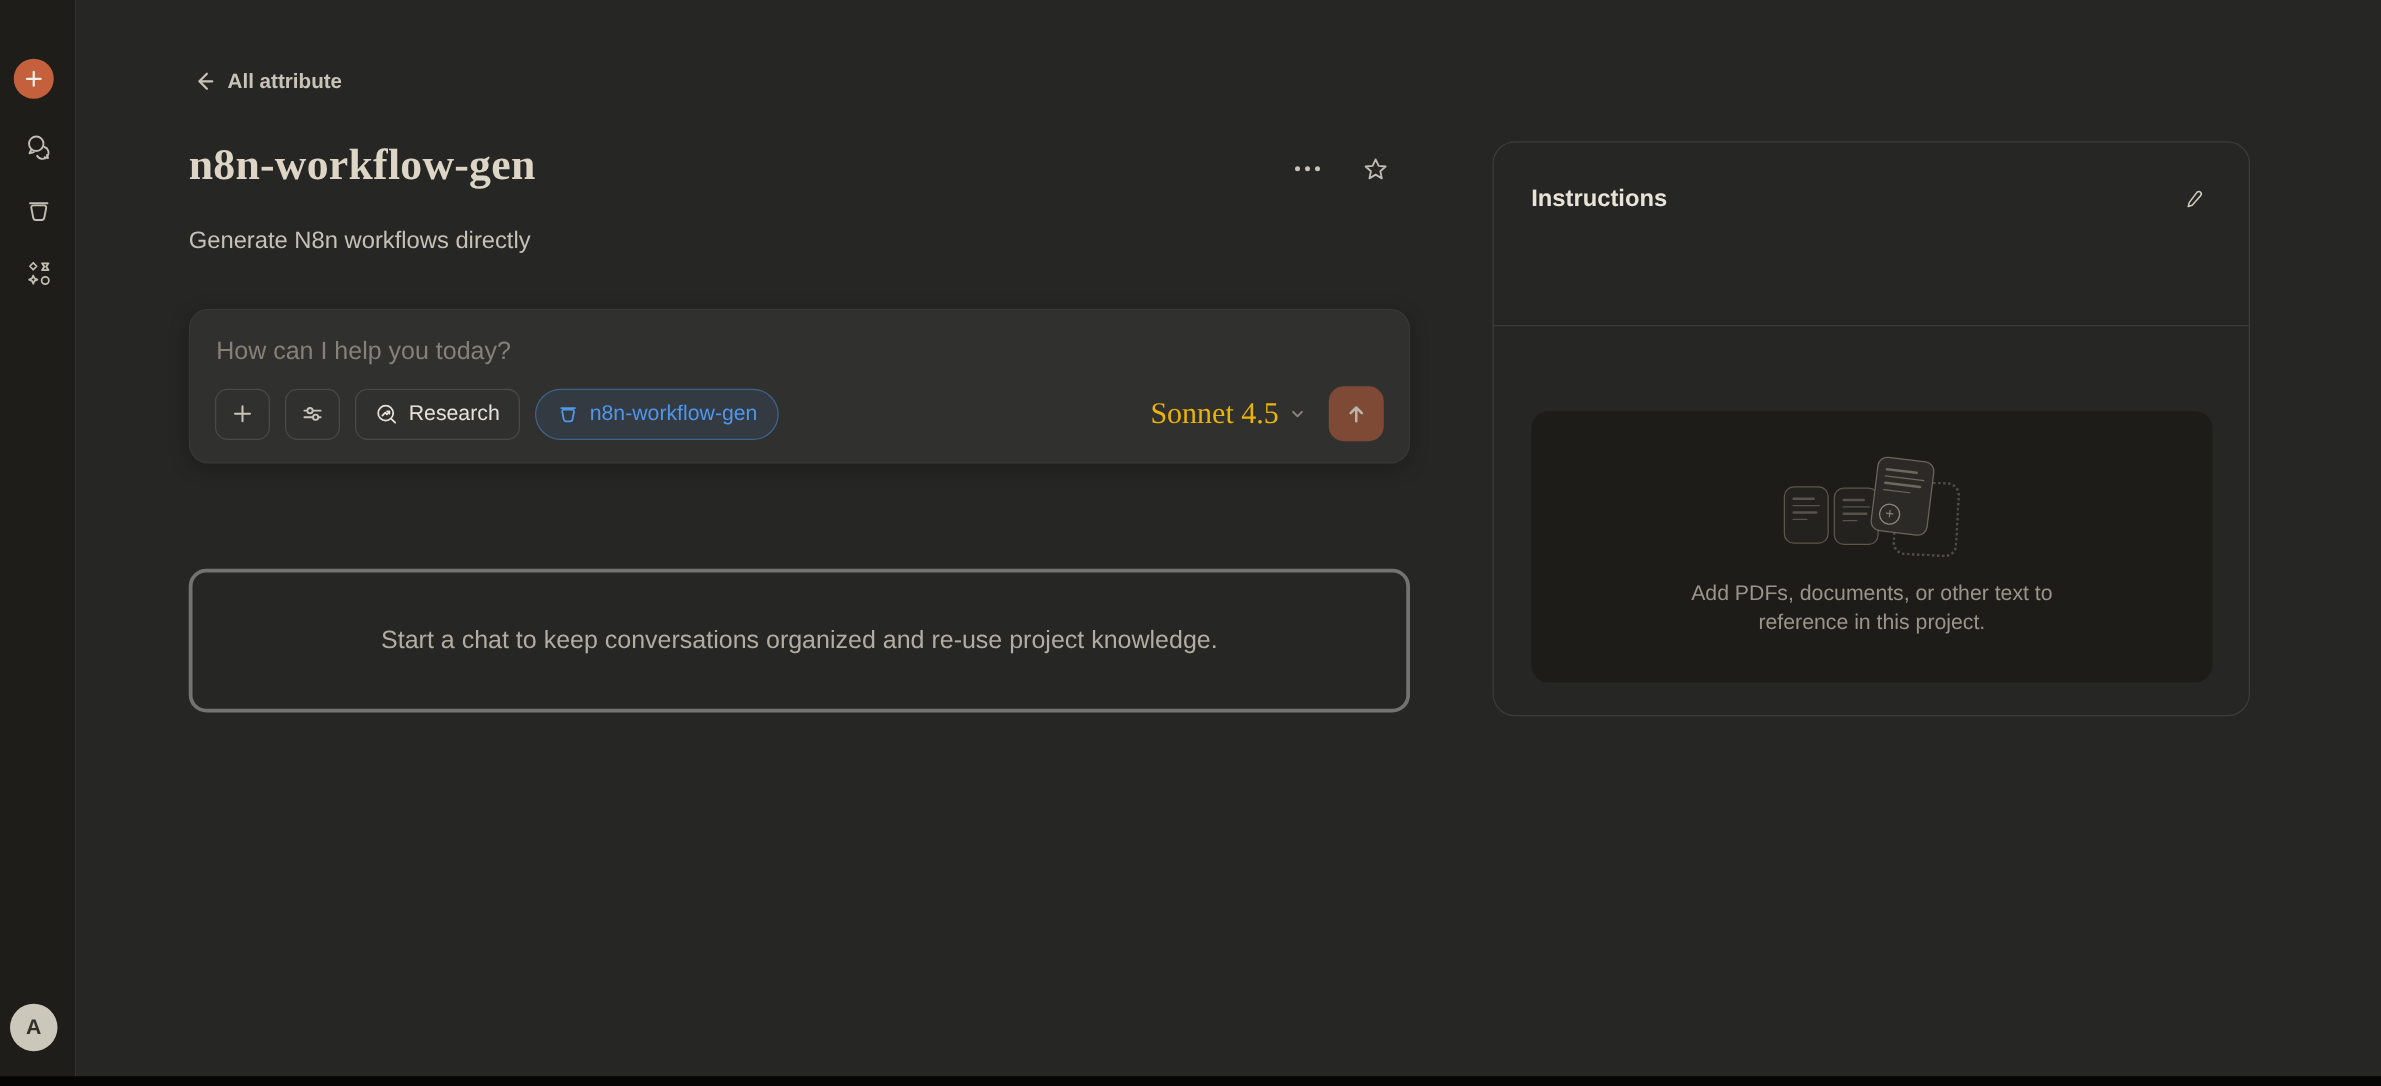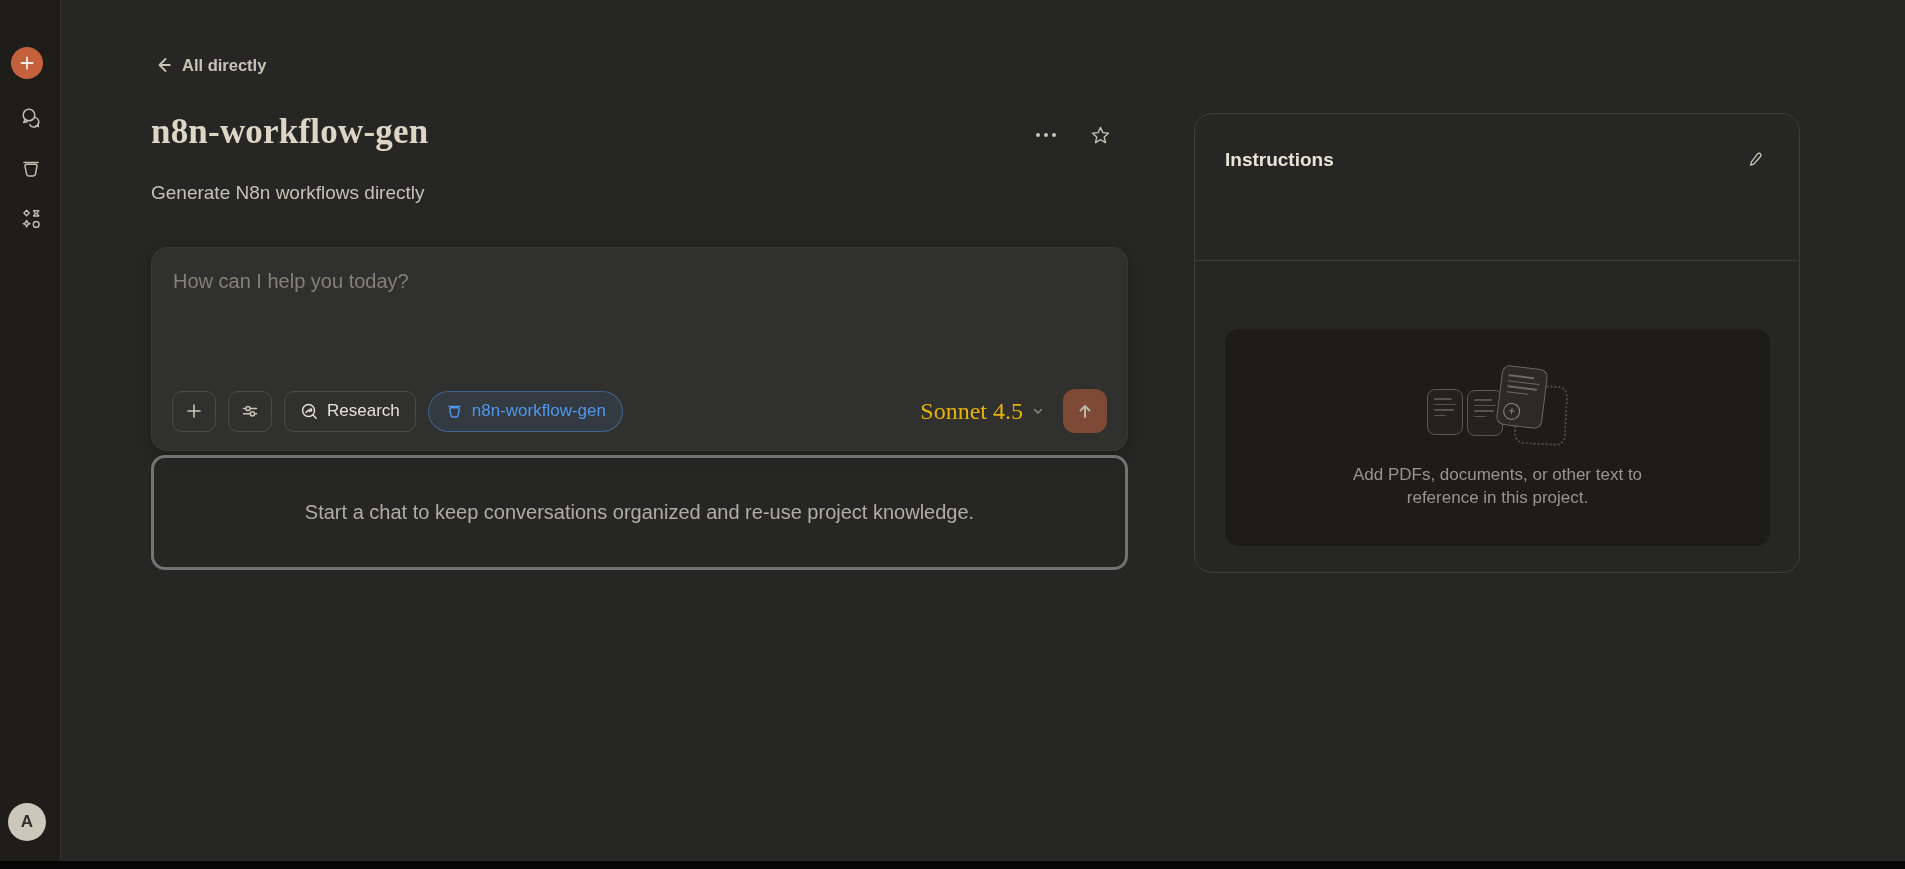--- a/index.html
+++ b/index.html
@@ -49,21 +49,21 @@
   .header-actions { position:absolute; left:1026px; top:115px; display:flex; gap:14px; }
   .icon-btn {
     width:40px; height:40px; background:none; border:none; border-radius:8px;
     color:#c2bdb1; cursor:pointer; display:flex; align-items:center; justify-content:center;
   }
   .dots { display:flex; gap:4px; }
   .dots i { width:4px; height:4px; border-radius:50%; background:#c8c3b7; }
 
   
   .composer {
-    position:absolute; left:151px; top:247px; width:977px; height:204px;
+    position:absolute; left:151px; top:247px; width:977px; height:124px;
     background:#30302e; border:1px solid rgba(255,255,255,.04); border-radius:16px;
     box-shadow:0 4px 16px rgba(0,0,0,.22);
   }
   .composer-input {
     position:absolute; left:21px; top:22px; right:21px;
     font-size:20px; color:#858177; outline:none; cursor:text;
   }
   .composer-row {
     position:absolute; left:20px; right:20px; bottom:17px; height:44px;
     display:flex; align-items:center; gap:12px;
@@ -190,21 +190,21 @@
 
     <div class="avatar">A</div>
   </nav>
 
   <a class="back-link">
     <span>
       <svg width="20" height="20" viewBox="0 0 20 20" fill="none" stroke="currentColor" stroke-width="1.8" stroke-linecap="round" stroke-linejoin="round">
           <path d="M12.5 4 6.5 10l6 6M6.8 10h10"></path>
         </svg>
     </span>
-    <span>All directly</span>
+    <span>All attribute</span>
   </a>
 
   <h1 class="page-title">n8n-workflow-gen</h1>
   <div class="page-subtitle">Generate N8n workflows directly</div>
 
   <div class="header-actions">
     <button class="icon-btn">
       <span class="dots">
           <i></i>
           <i></i>

